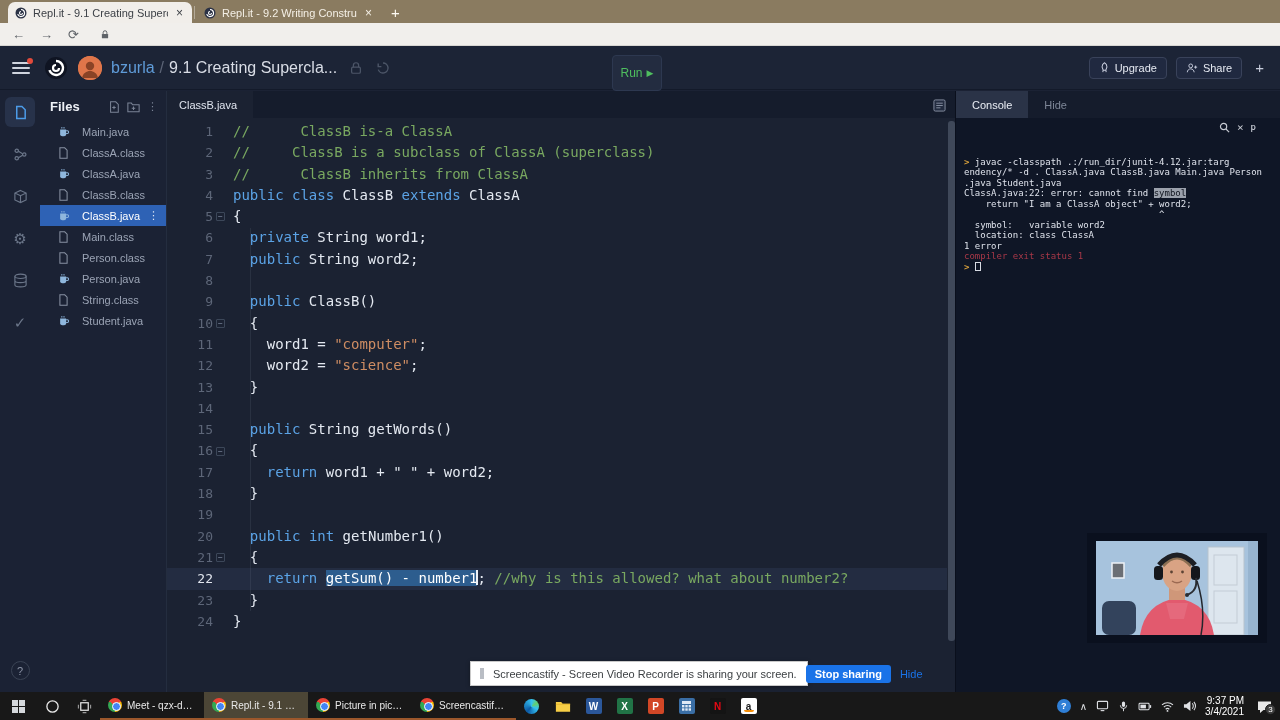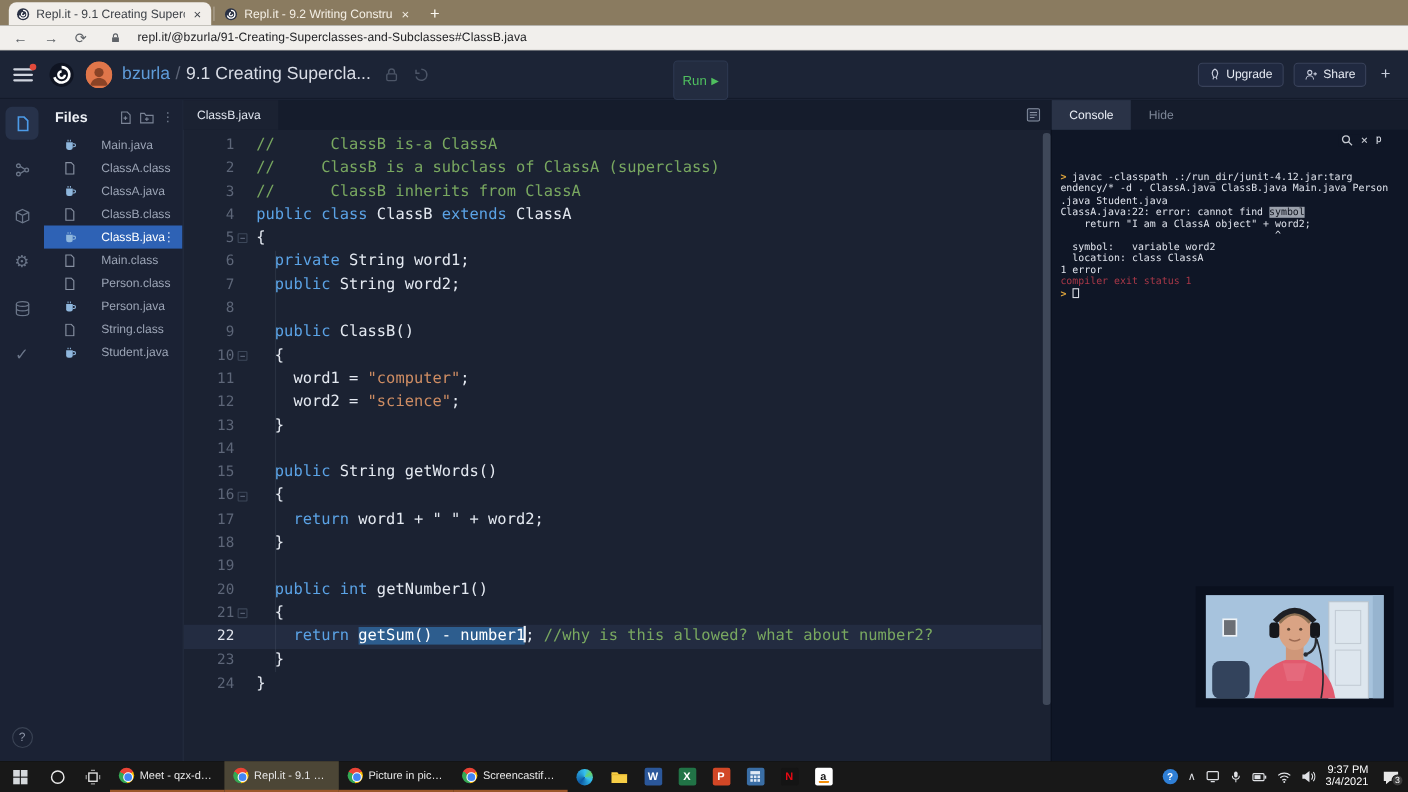--- a/index.html
+++ b/index.html
@@ -50,21 +50,21 @@
   .rail .slot { width:30px; height:30px; display:grid; place-items:center; border-radius:6px; }
   .rail .slot.active { background:#27324a; }
   .rail .glyph { color:#6b7689; font-size:15px; line-height:1; }
   .rail-help { position:absolute; bottom:12px; width:19px; height:19px; border-radius:50%;
     border:1px solid #3a4354; color:#8b93a5; font-size:11px; display:grid; place-items:center; }
 
   .files { width:126px; padding-top:8px; }
   .files-hd { display:flex; align-items:center; padding:0 8px 7px 10px; gap:7px; }
   .files-hd .t { font-size:13px; font-weight:bold; color:#eef1f6; flex:1; }
   .kebab { color:#7b8496; font-size:11px; }
-  .file-row { height:21px; display:flex; align-items:center; gap:22px; padding-left:18px;
+  .file-row { height:21px; display:flex; align-items:center; gap:12px; padding-left:18px;
     font-size:11px; color:#9ba4b5; position:relative;text-align:center; }
   .file-row.selected { background:#2e62b5; color:#fff; }
   .file-row.selected .kebab { position:absolute; right:7px; color:#dfe7f5; }
   .fico { display:flex; width:12px; }
 
   .editor { flex:1; background:#1b2232; position:relative; border-left:1px solid #242d3f; }
   .ed-tabbar { height:27px; background:#151c2c; display:flex; position:relative; }
   .ed-tab { width:86px; background:#1b2232; color:#dfe4ee; font-size:11px;
     display:flex; align-items:center; padding-left:12px; }
   .layout-ic { position:absolute; right:9px; top:7px; }
@@ -178,21 +178,20 @@
   <div class="urlbar">
     <span class="nav">←</span>
     <span class="nav">→</span>
     <span class="nav">⟳</span>
     <span class="lock">
       <svg width="10" height="11" viewBox="0 0 16 16">
           <rect x="3" y="7" width="10" height="7" rx="1" fill="#5f6368"></rect>
           <path d="M5 7V5a3 3 0 0 1 6 0v2" fill="none" stroke="#5f6368" stroke-width="1.6"></path>
         </svg>
     </span>
-    <span class="urltext">repl.it/@bzurla/91-Creating-Superclasses-and-Subclasses#ClassB.java</span>
   </div>
 
   <div class="app">
     <div class="app-header">
       <span class="burger">
           <i></i>
           <i></i>
           <i></i>
           <span class="dot"></span>
         </span>
@@ -422,20 +421,26 @@
                 <path d="M7.6 7.6L11 11" stroke="#c6cad2" stroke-width="1.3"></path>
               </svg>
             <span class="x">×</span>
             <span class="con-overflow">p</span>
           </span>
         <div class="con-line"><span class="c-p">&gt; </span><span class="c-o">javac -classpath .:/run_dir/junit-4.12.jar:targ</span></div><div class="con-line"><span class="c-o">endency/* -d . ClassA.java ClassB.java Main.java Person</span></div><div class="con-line"><span class="c-o">.java Student.java</span></div><div class="con-line"><span class="c-o">ClassA.java:22: error: cannot find </span><span class="c-h">symbol</span></div><div class="con-line"><span class="c-o">    return "I am a ClassA object" + word2;</span></div><div class="con-line"><span class="c-o">                                    ^</span></div><div class="con-line"><span class="c-o">  symbol:   variable word2</span></div><div class="con-line"><span class="c-o">  location: class ClassA</span></div><div class="con-line"><span class="c-o">1 error</span></div><div class="con-line"><span class="c-e">compiler exit status 1</span></div><div class="con-line"><span class="c-p">&gt; </span><span class="c-cur"></span></div></div>
       </div>
     </div>
   </div>
 
+  <div class="scast">
+    <span class="drag"></span>
+    <span style="white-space:nowrap">Screencastify - Screen Video Recorder is sharing your screen.</span>
+    <span class="stopbtn">Stop sharing</span>
+    <span class="hidelnk">Hide</span>
+  </div>
 
   <div class="webcam">
     <svg width="162" height="94" viewBox="0 0 162 94">
       <rect width="162" height="94" fill="#a7c3dd"></rect>
       <rect x="112" y="6" width="36" height="88" fill="#dde6ee" stroke="#b8c4ce"></rect>
       <rect x="118" y="14" width="23" height="30" fill="none" stroke="#c3ccd5"></rect>
       <rect x="118" y="50" width="23" height="32" fill="none" stroke="#c3ccd5"></rect>
       <rect x="152" y="0" width="10" height="94" fill="#97b4cf"></rect>
       <rect x="16" y="22" width="12" height="15" fill="#6b6f75" stroke="#eef2f6" stroke-width="1.5"></rect>
       <rect x="6" y="60" width="34" height="34" rx="7" fill="#33435c"></rect>

